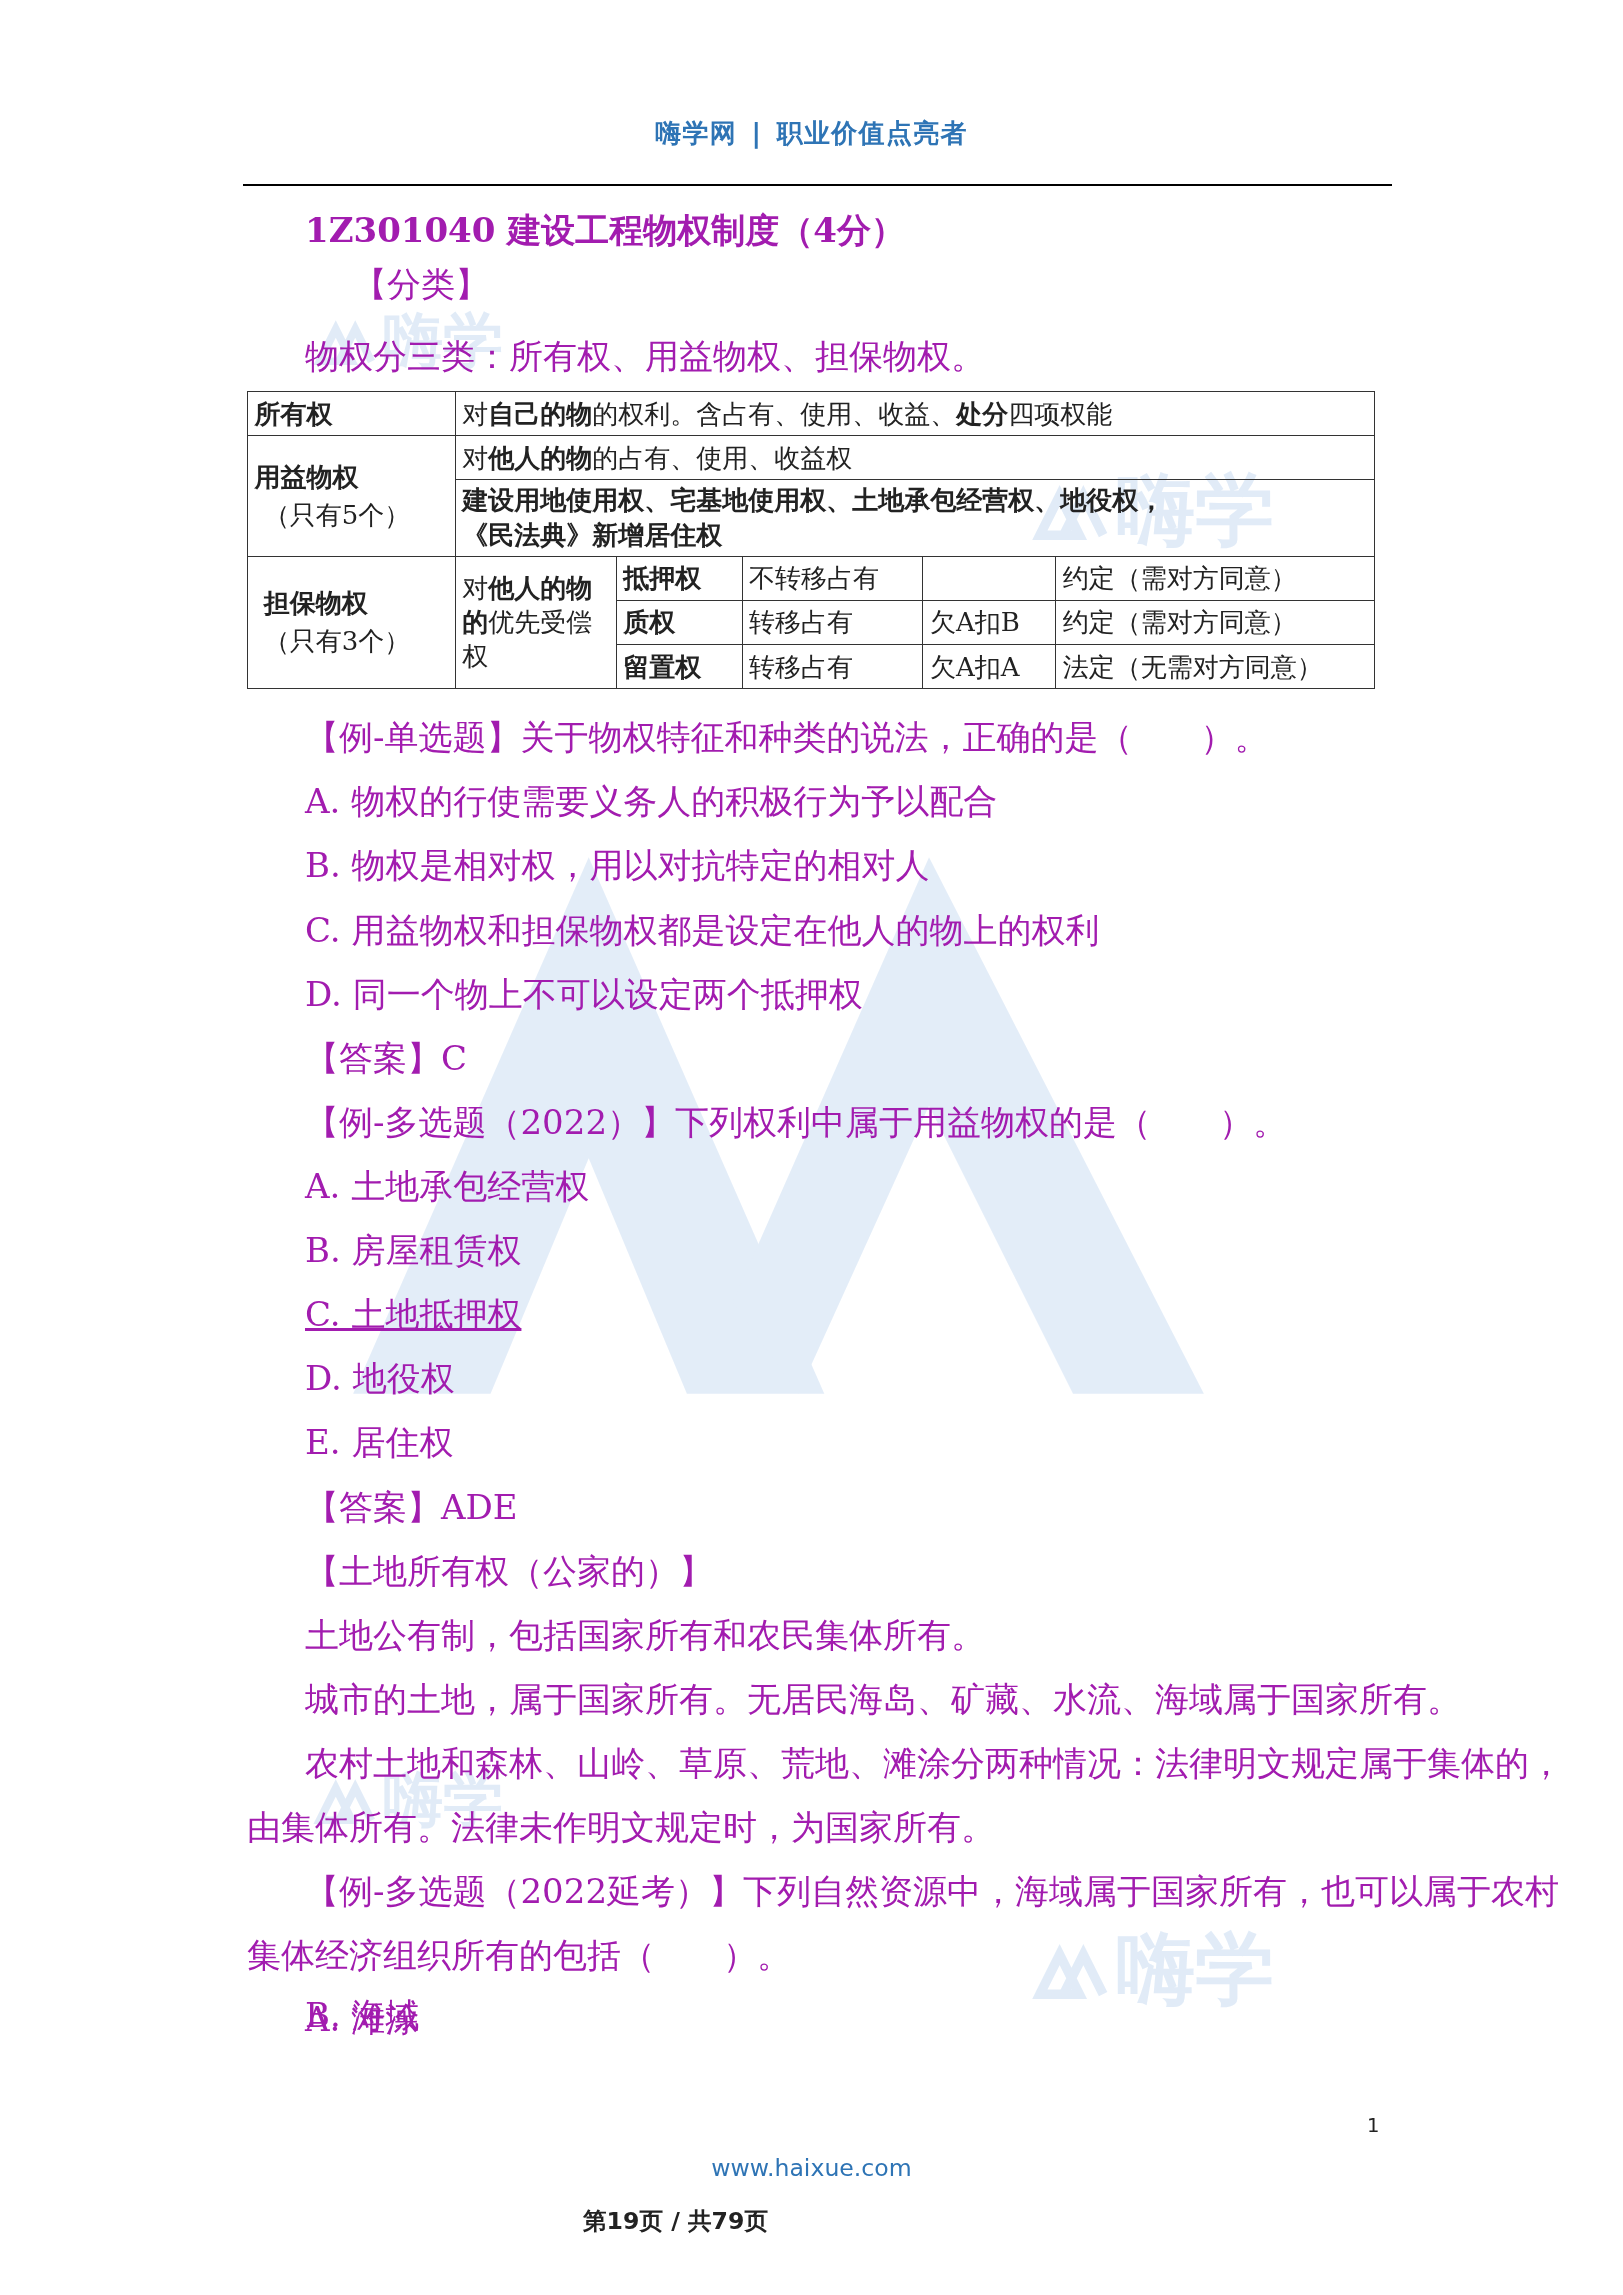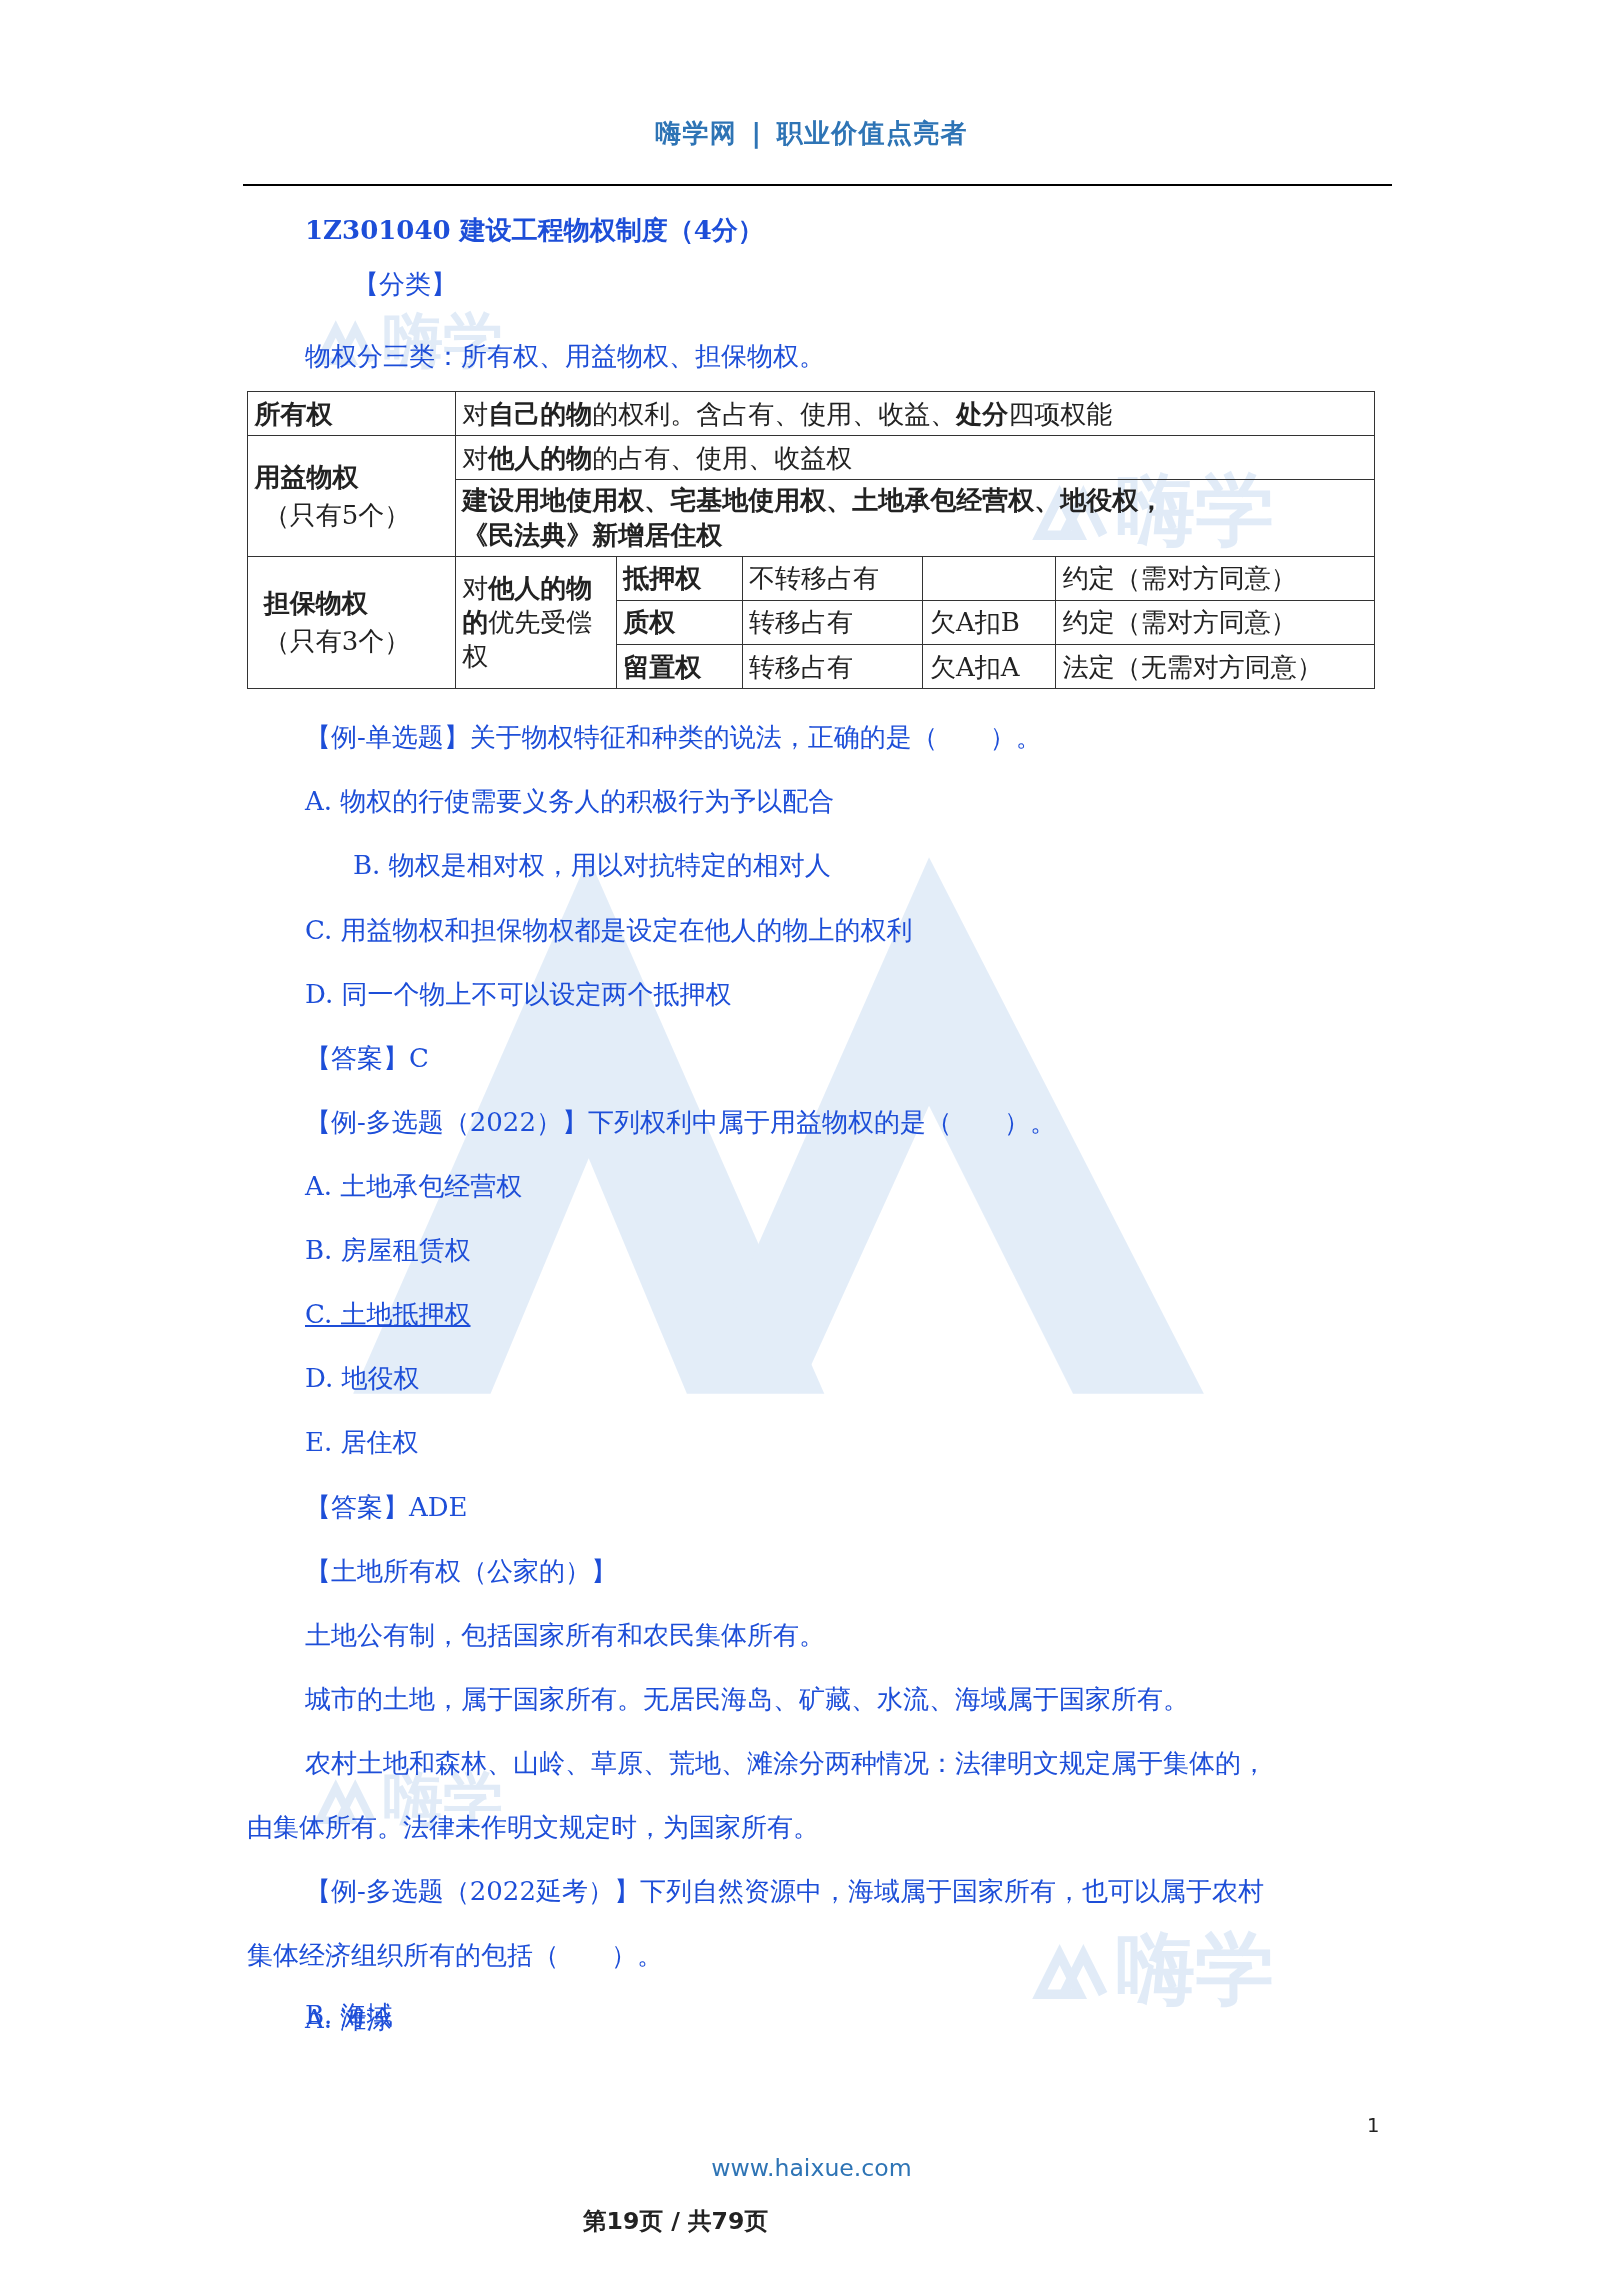--- a/index.html
+++ b/index.html
@@ -22,21 +22,21 @@
     .wm {
       position: absolute; font-family: "DejaVu Sans", sans-serif; font-weight: bold;
       color: #c9dcf2; opacity: 0.55; pointer-events: none; display: flex; align-items: center;
     }
     .wm .mark { display: inline-block; margin-right: 5.2px; }
     .wm-big {
       position: absolute; left: 340px; top: 831px; width: 877px; height: 589px; pointer-events: none; opacity: 0.5;
     }
     .content { position: absolute; left: 0; top: 0; width: 100%; }
     .line {
-      position: absolute; font-size: 26px; line-height: 31px; white-space: nowrap; color: #1d4ed8;
+      position: absolute; font-size: 34px; line-height: 31px; white-space: nowrap; color: #a21caf;
     }
     .section-title { font-weight: bold; }
     table.ptable {
       position: absolute; left: 247px; top: 391px; width: 1128px;
       border-collapse: collapse; font-size: 26px; color: #222;
     }
     table.ptable td {
       border: 1.3px solid #333; padding: 2.6px 6.5px; line-height: 38px; vertical-align: middle;
     }
     .bold { font-weight: bold; }
@@ -143,21 +143,21 @@
       <td class="bold">留置权</td>
       <td>转移占有</td>
       <td>欠A扣A</td>
       <td>法定（无需对方同意）</td>
     </tr>
   </tbody>
     </table>
 
   <div class="line" style="left:305px; top:722px;">【例-单选题】关于物权特征和种类的说法，正确的是（　　）。</div>
   <div class="line" style="left:305px; top:786px;">A. 物权的行使需要义务人的积极行为予以配合</div>
-  <div class="line" style="left:305px; top:850px;margin-left:48px;">B. 物权是相对权，用以对抗特定的相对人</div>
+  <div class="line" style="left:305px; top:850px;">B. 物权是相对权，用以对抗特定的相对人</div>
   <div class="line" style="left:305px; top:915px;">C. 用益物权和担保物权都是设定在他人的物上的权利</div>
   <div class="line" style="left:305px; top:979px;">D. 同一个物上不可以设定两个抵押权</div>
   <div class="line" style="left:305px; top:1043px;">【答案】C</div>
 
   <div class="line" style="left:305px; top:1107px;">【例-多选题（2022）】下列权利中属于用益物权的是（　　）。</div>
   <div class="line" style="left:305px; top:1171px;">A. 土地承包经营权</div>
   <div class="line" style="left:305px; top:1235px;">B. 房屋租赁权</div>
   <div class="line" style="left:305px; top:1299px;text-decoration:underline;">C. 土地抵押权</div>
   <div class="line" style="left:305px; top:1363px;">D. 地役权</div>
   <div class="line" style="left:305px; top:1427px;">E. 居住权</div>

